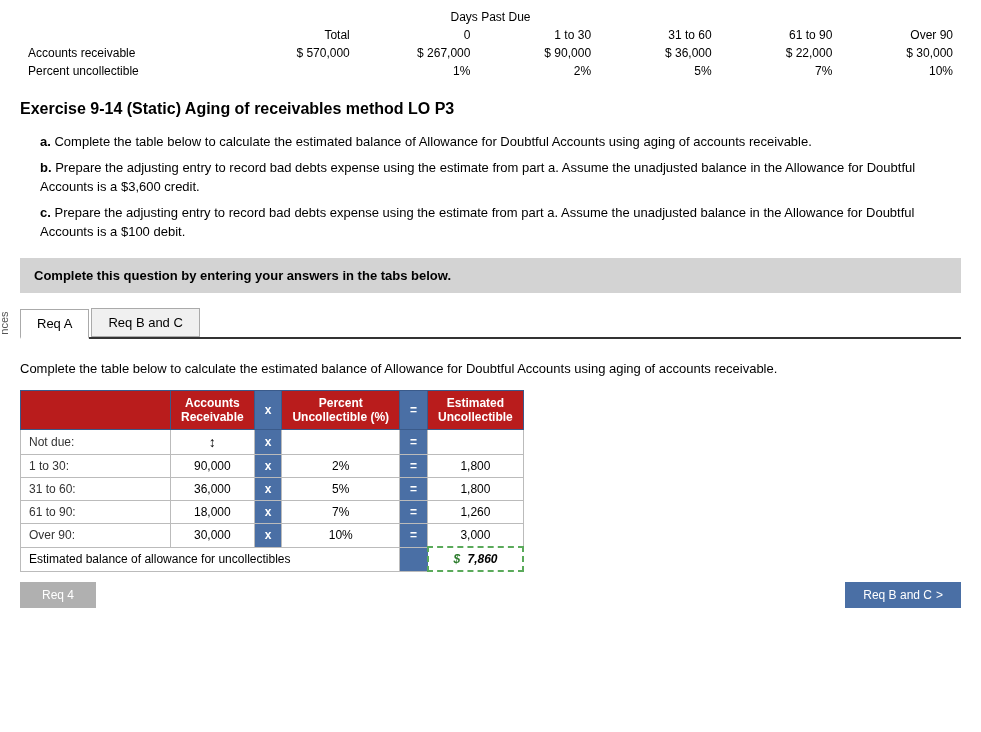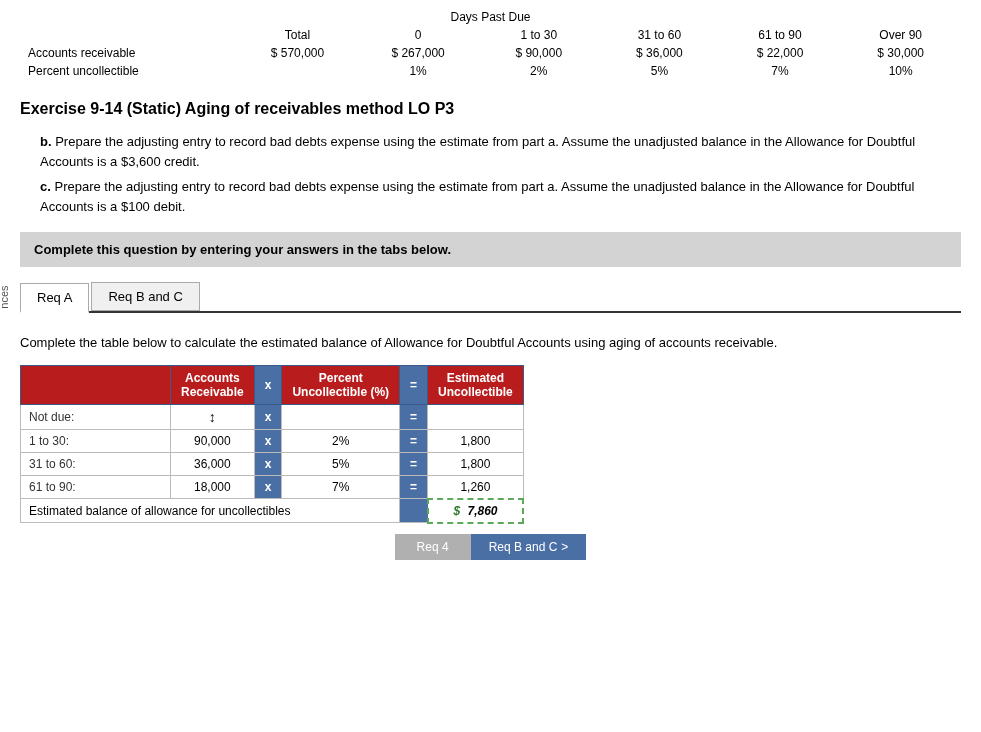--- a/index.html
+++ b/index.html
@@ -28,21 +28,21 @@
       font-size: 12px;
     }
     .header-table td {
       padding: 2px 8px;
       vertical-align: top;
     }
     .header-table .label-col {
       width: 180px;
     }
     .header-table .num-col {
-      text-align: center;
+      text-align: right;
       width: 100px;
     }
 
     
     .exercise-title {
       font-size: 16px;
       font-weight: bold;
       margin: 18px 0 14px 0;
     }
 
@@ -172,21 +172,21 @@
 
     
     .cursor-sym {
       font-size: 14px;
     }
 
     
     .bottom-nav {
       display: flex;
       align-items: center;
-      justify-content: center;
+      justify-content: space-between;
       margin-top: 10px;
     }
     .prev-btn {
       background: #b0b0b0;
       color: #fff;
       border: none;
       padding: 6px 22px;
       font-size: 12px;
       cursor: pointer;
     }
@@ -246,20 +246,23 @@
     </tbody>
   </table>
 </div>
 
 <div class="exercise-title">
   <span>Exercise 9-14 (Static) Aging of receivables method LO P3</span>
 </div>
 
 <div class="instructions">
   <p>
+    <strong>a.</strong> <span>Complete the table below to calculate the estimated balance of Allowance for Doubtful Accounts using aging of accounts receivable.</span>
+  </p>
+  <p>
     <strong>b.</strong> <span>Prepare the adjusting entry to record bad debts expense using the estimate from part a. Assume the unadjusted balance in the Allowance for Doubtful Accounts is a $3,600 credit.</span>
   </p>
   <p>
     <strong>c.</strong> <span>Prepare the adjusting entry to record bad debts expense using the estimate from part a. Assume the unadjusted balance in the Allowance for Doubtful Accounts is a $100 debit.</span>
   </p>
 </div>
 
 <div class="gray-box">
   <span>Complete this question by entering your answers in the tabs below.</span>
 </div>
@@ -322,20 +325,28 @@
 
     <tr>
       <td class="row-label">61 to 90:</td>
       <td class="fixed-val">18,000</td>
       <td class="operator">x</td>
       <td class="fixed-val">7%</td>
       <td class="operator">=</td>
       <td class="fixed-val">1,260</td>
     </tr>
 
+    <tr>
+      <td class="row-label">Over 90:</td>
+      <td class="fixed-val">30,000</td>
+      <td class="operator">x</td>
+      <td class="fixed-val">10%</td>
+      <td class="operator">=</td>
+      <td class="fixed-val">3,000</td>
+    </tr>
 
     <tr class="total-row">
       <td colspan="4" class="total-label">Estimated balance of allowance for uncollectibles</td>
       <td class="operator" style="background:#4a6fa5;color:#fff;text-align:center;"></td>
       <td class="total-val" style="border:2px dashed #5aaa5a;text-align:center;">
         <span class="total-dollar">$</span>
         <span style="margin-left:4px;font-weight:bold;">7,860</span>
       </td>
     </tr>
   </tbody>

